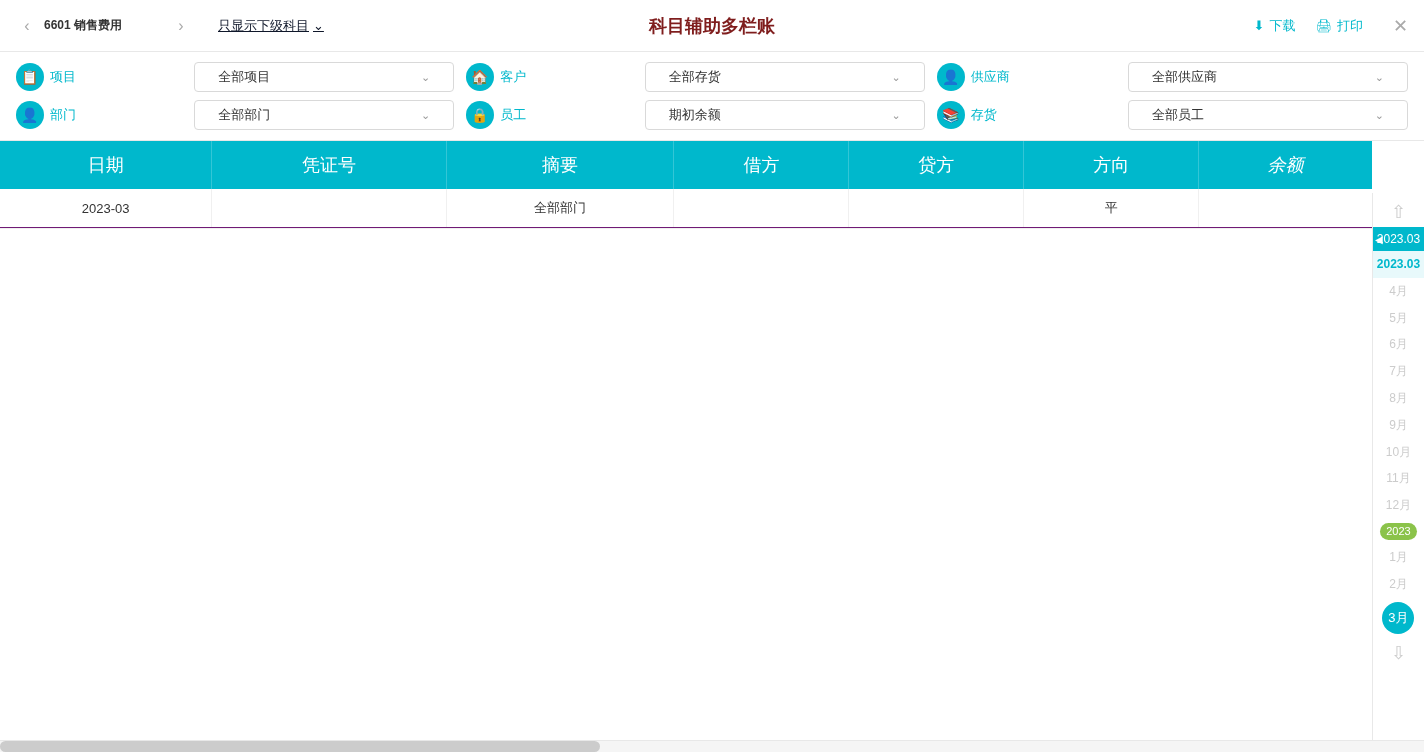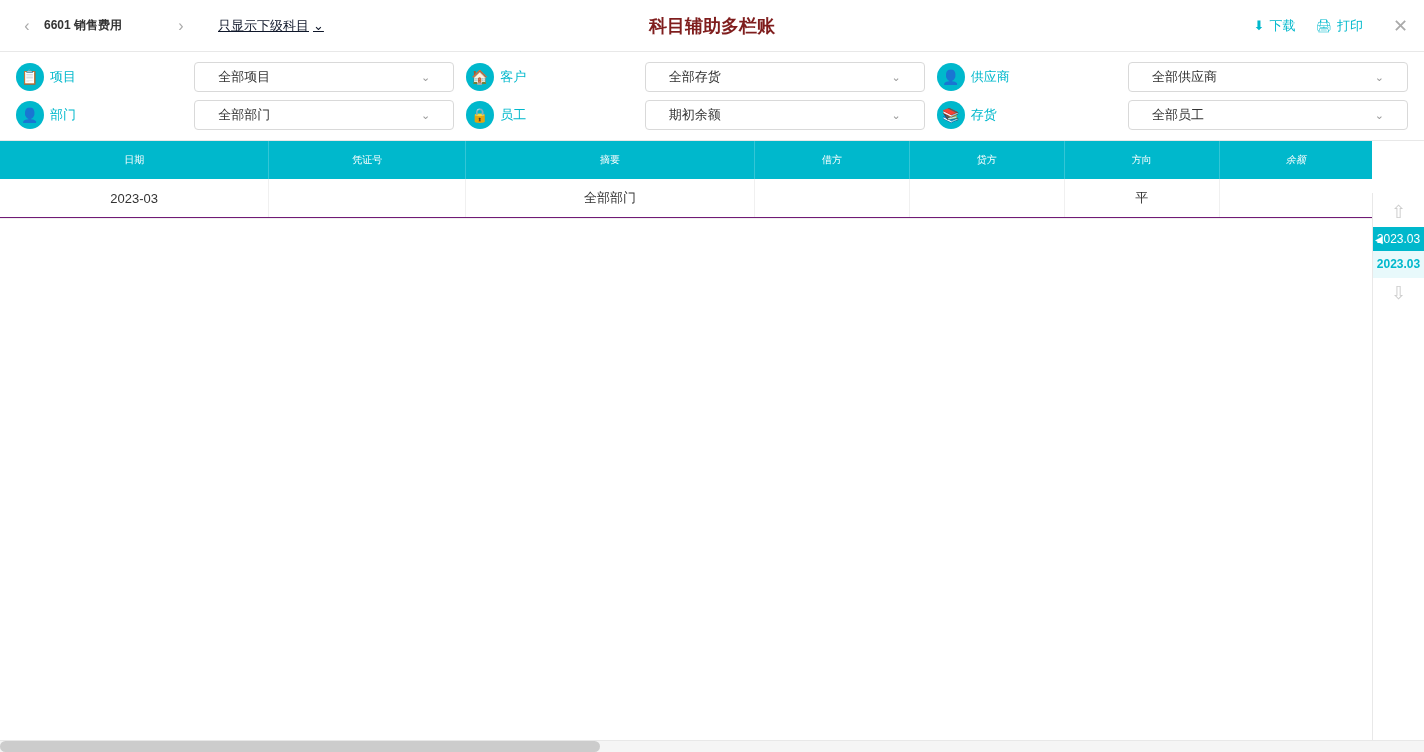--- a/index.html
+++ b/index.html
@@ -139,21 +139,21 @@
       border-collapse: collapse;
     }
     thead tr {
       background: #00b8cc;
       color: #fff;
     }
     thead th {
       padding: 12px 8px;
       text-align: center;
       font-weight: normal;
-      font-size: 10px;
+      font-size: 18px;
       border-right: 1px solid rgba(255,255,255,0.2);
     }
     thead th:last-child { border-right: none; font-style: italic; }
     tbody tr td {
       padding: 10px 8px;
       border-bottom: 1px solid #701a75;
       border-right: 1px solid #f0f0f0;
       text-align: center;
       color: #333;
       font-size: 13px;
@@ -360,20 +360,37 @@
             </tr>
           </tbody>
       </table>
       <div style="height:1px; border-bottom: 1px solid #f0f0f0;"></div>
     </div>
 
     <div class="right-panel">
       <button class="panel-nav-btn">⇧</button>
       <div class="panel-header">2023.03</div>
       <div class="right-panel-item active">2023.03</div>
+      <div id="month-list">
+          <div class="right-panel-item">4月</div>
+          <div class="right-panel-item">5月</div>
+          <div class="right-panel-item">6月</div>
+          <div class="right-panel-item">7月</div>
+          <div class="right-panel-item">8月</div>
+          <div class="right-panel-item">9月</div>
+          <div class="right-panel-item">10月</div>
+          <div class="right-panel-item">11月</div>
+          <div class="right-panel-item">12月</div>
+          <div style="text-align: center; padding: 2px 0px;"><span class="right-panel-item year-badge">2023</span></div>
+          <div class="right-panel-item">1月</div>
+          <div class="right-panel-item">2月</div>
+          <div style="text-align: center; padding: 2px 0px;">
+            <span class="right-panel-item current-month">3月</span>
+          </div>
+        </div>
       <button class="panel-nav-btn">⇩</button>
     </div>
   </div>
 
   <div class="bottom-scrollbar">
     <div class="scrollbar-thumb"></div>
   </div>
 
 </div>
 

